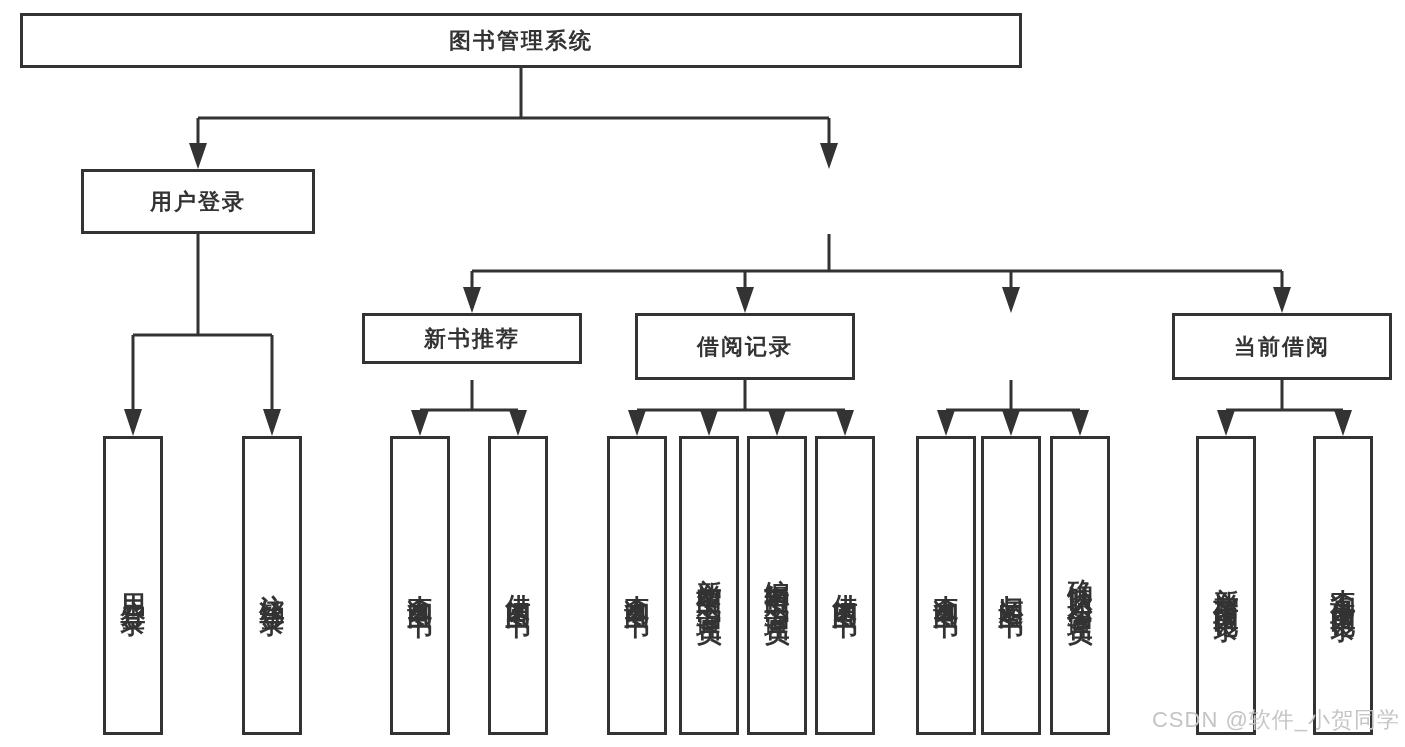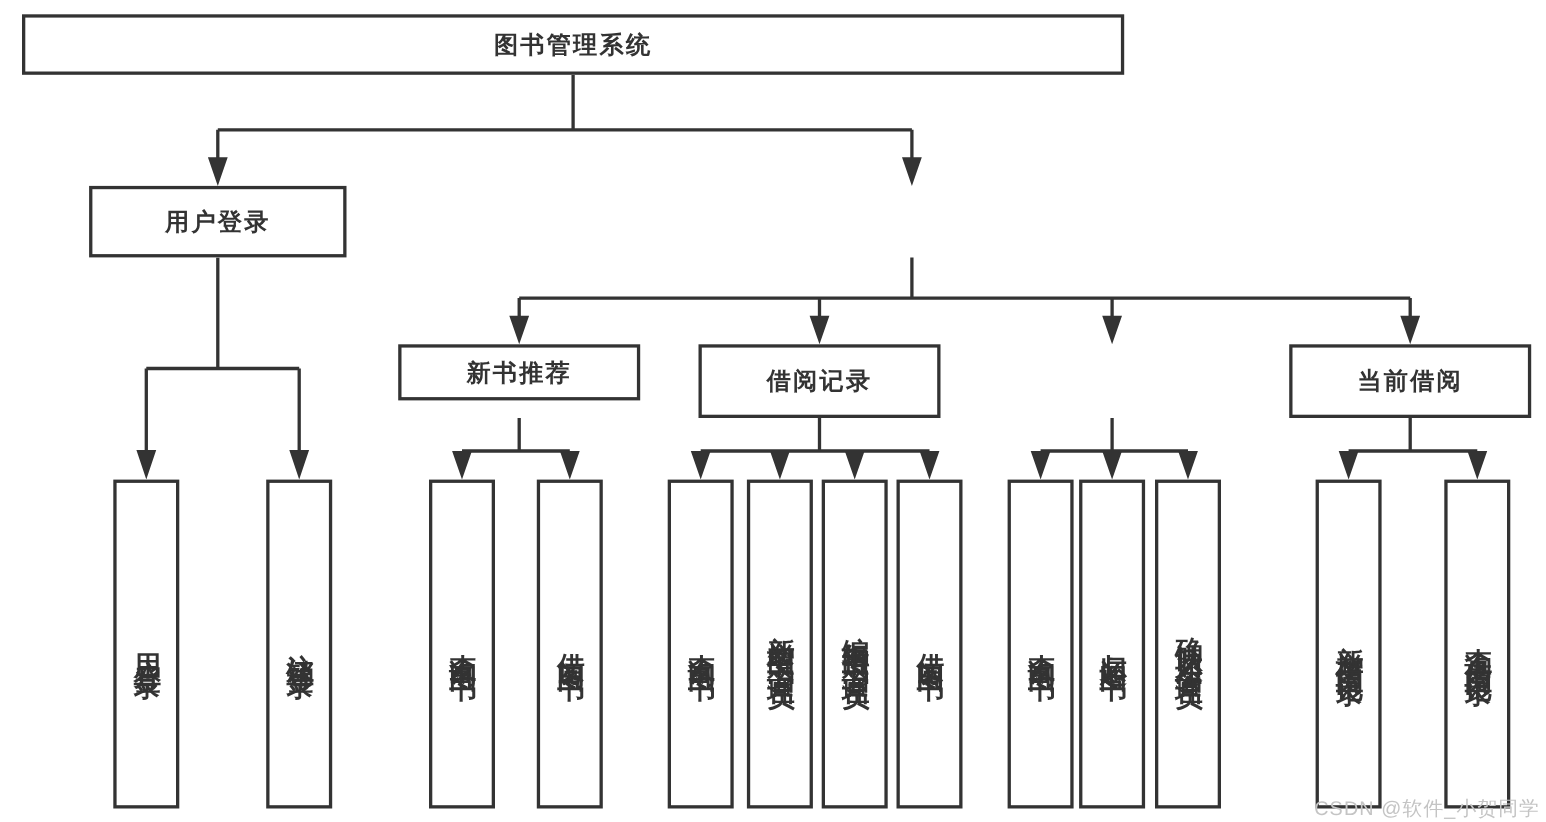--- a/index.html
+++ b/index.html
@@ -41,22 +41,22 @@
   .vbox .lbl{
     writing-mode:vertical-rl;
     text-orientation:mixed;
     font-size:25px;
     letter-spacing:6px;
     white-space:normal;
   }
   .watermark{
     position:absolute;
     right:5px;
-    bottom:0;
-    font-size:18px;
+    bottom:12px;
+    font-size:22px;
     letter-spacing:1px;
     color:var(--watermark);
     z-index:5;
   }
 </style>
 </head>
 <body>
 
 <div class="stage">
 

